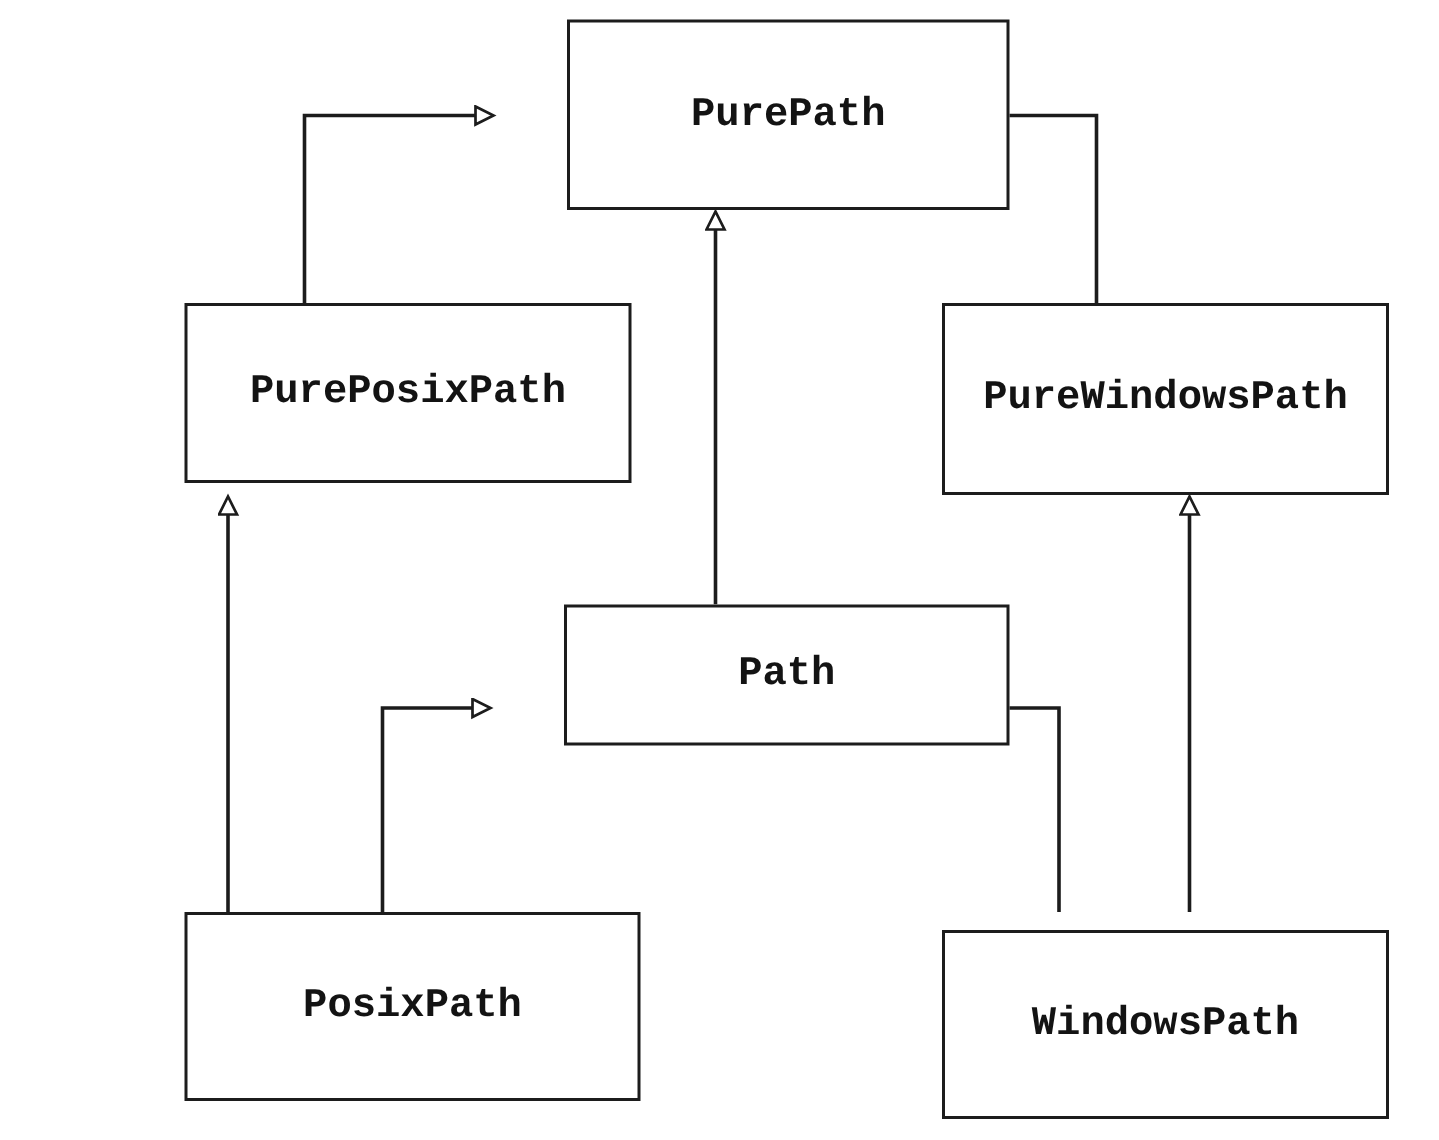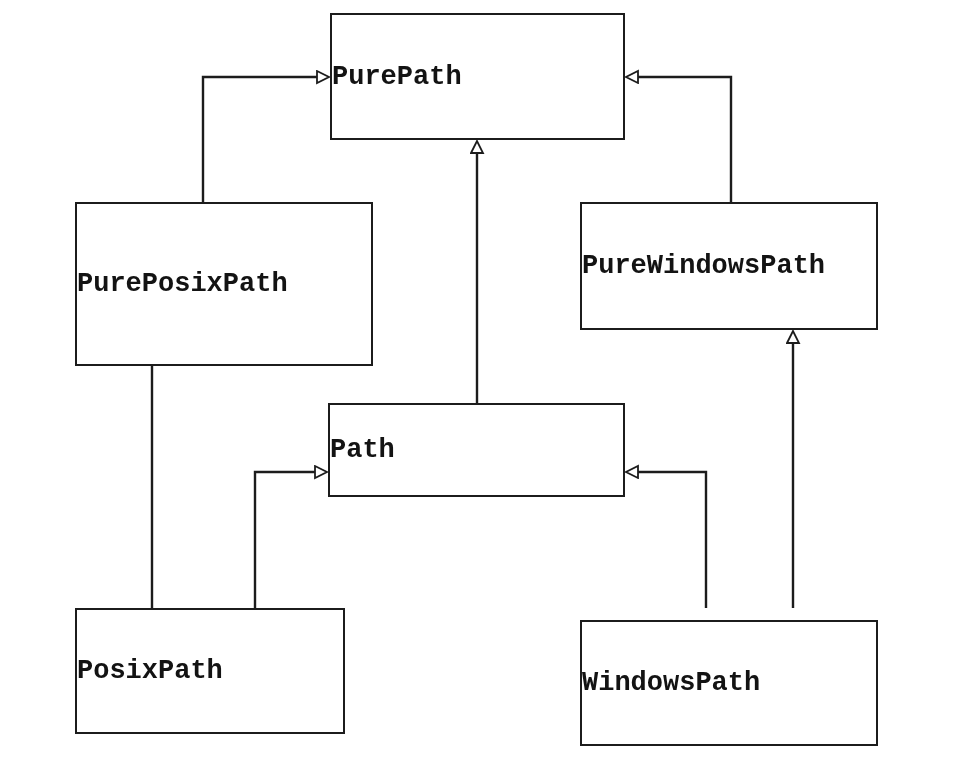--- a/index.html
+++ b/index.html
@@ -22,30 +22,32 @@
     width: 959px;
     height: 760px;
   }
   .class-box {
     position: absolute;
     box-sizing: border-box;
     border: 2px solid #1c1c1c;
     background: #ffffff;
     display: flex;
     align-items: center;
+    justify-content: center;
     font-weight: bold;
     font-size: 27px;
     color: #131313;
     white-space: nowrap;
+    margin-left: 48px;
   }
   .box-purepath        { left: 330px; top: 13px;  width: 295px; height: 127px; }
-  .box-pureposixpath   { left: 75px;  top: 202px; width: 298px; height: 164px; }
+  .box-pureposixpath   { left: 75px;  top: 202px; width: 298px; height: 120px; }
   .box-purewindowspath { left: 580px; top: 202px; width: 298px; height: 128px; }
   .box-path            { left: 328px; top: 403px; width: 297px; height: 94px; }
-  .box-posixpath       { left: 75px;  top: 608px; width: 270px; height: 126px; }
+  .box-posixpath       { left: 75px;  top: 608px; width: 304px; height: 126px; }
   .box-windowspath     { left: 580px; top: 620px; width: 298px; height: 126px; }
   .edge {
     fill: none;
     stroke: #1c1c1c;
     stroke-width: 2.4;
   }
 </style>
 </head>
 <body>
 

